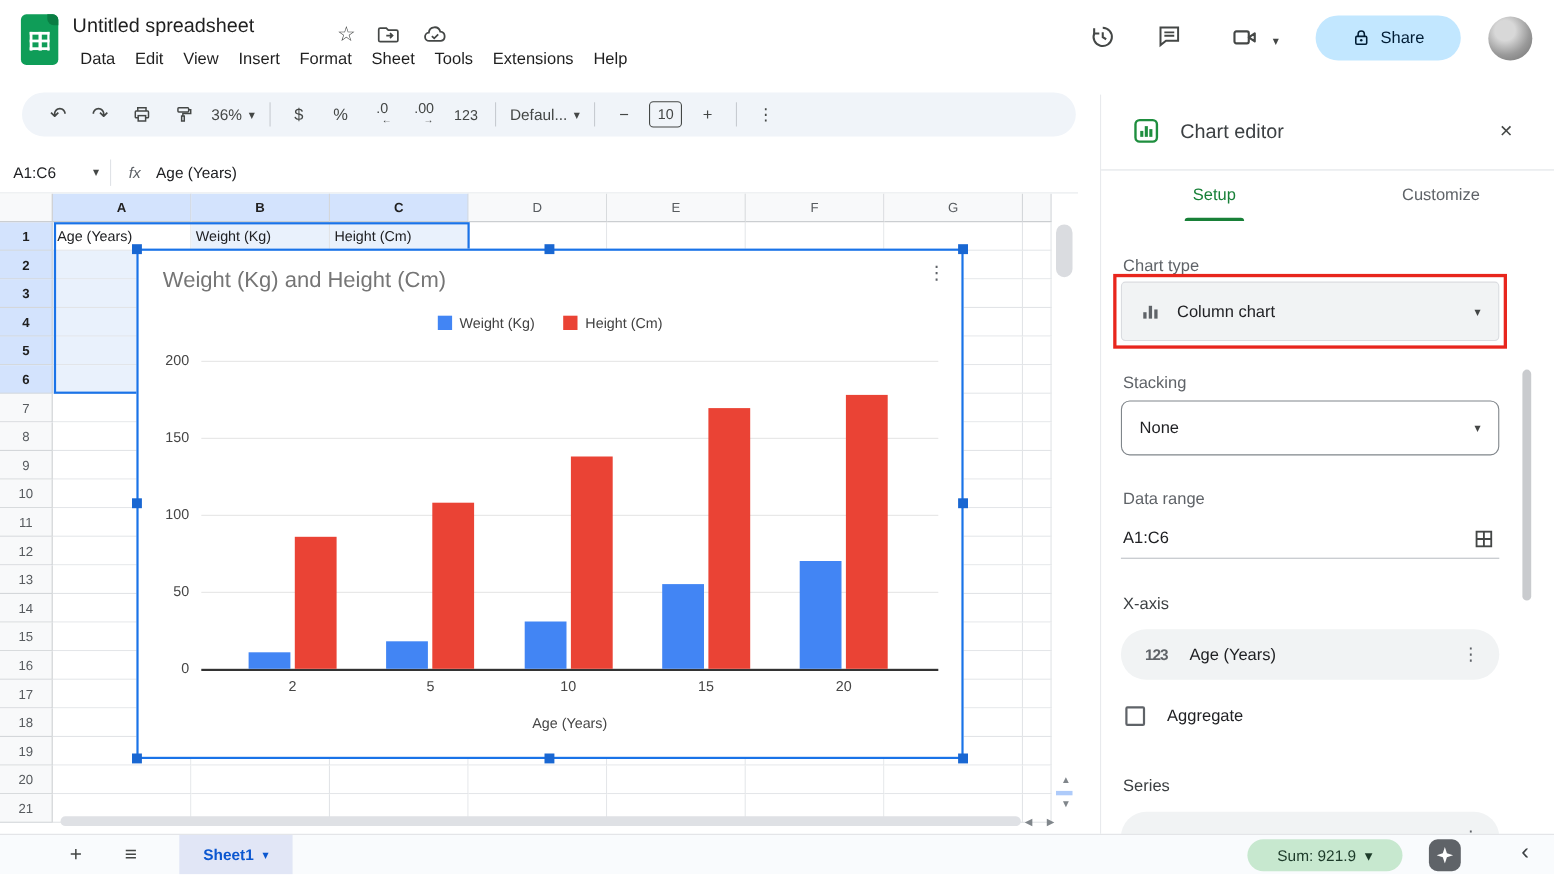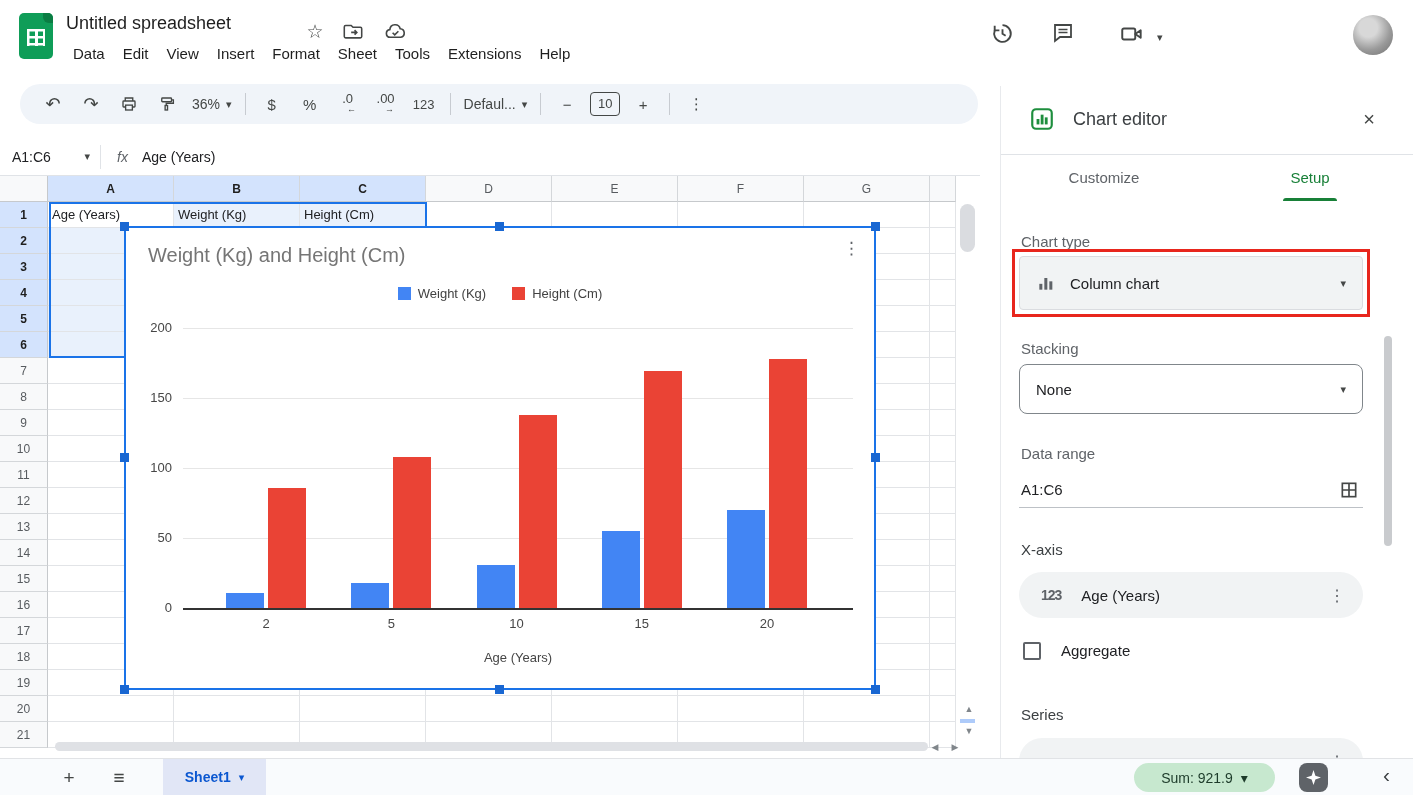--- a/index.html
+++ b/index.html
@@ -195,20 +195,28 @@
         <path d="M7.5 8.5h9M7.5 11.5h9" stroke="#444746" stroke-width="1.6"></path>
       </svg>
   </div>
   <div class="abs hdr-ic right-icons" style="left:1119px">
     <svg width="26" height="26" viewBox="0 0 24 24">
         <rect x="3" y="7" width="12" height="10" rx="1.5" fill="none" stroke="#444746" stroke-width="1.8"></rect>
         <path d="M15 12l5-3.4v6.8z" fill="none" stroke="#444746" stroke-width="1.8" stroke-linejoin="round"></path>
       </svg>
   </div>
   <div class="abs dd-arrow" style="left:1157px; top:31px">▾</div>
+  <div class="abs share-pill">
+    <svg width="17" height="17" viewBox="0 0 24 24">
+        <rect x="5" y="10" width="14" height="10" rx="1.5" fill="none" stroke="#001d35" stroke-width="2"></rect>
+        <path d="M8 10V7a4 4 0 0 1 8 0v3" fill="none" stroke="#001d35" stroke-width="2"></path>
+        <circle cx="12" cy="15" r="1.6" fill="#001d35"></circle>
+      </svg>
+    <span>Share</span>
+  </div>
   <div class="abs avatar"></div>
 
   <div class="abs toolbar">
     <div class="tb-btn" style="font-size:18px">↶</div>
     <div class="tb-btn" style="font-size:18px">↷</div>
     <div class="tb-btn">
       <svg width="18" height="18" viewBox="0 0 24 24">
           <path d="M7 8V4h10v4" fill="none" stroke="#444746" stroke-width="1.8"></path>
           <rect x="4" y="8" width="16" height="8" rx="1" fill="none" stroke="#444746" stroke-width="1.8"></rect>
           <rect x="7.5" y="13.5" width="9" height="6.5" fill="#f0f4f9" stroke="#444746" stroke-width="1.8"></rect>
@@ -536,22 +544,22 @@
           <rect x="3" y="3" width="18" height="18" rx="3.5" fill="none" stroke="#1e8e3e" stroke-width="2"></rect>
           <rect x="7" y="12" width="2.6" height="5" fill="#1e8e3e"></rect>
           <rect x="10.8" y="8" width="2.6" height="9" fill="#1e8e3e"></rect>
           <rect x="14.6" y="10.5" width="2.6" height="6.5" fill="#1e8e3e"></rect>
         </svg>
       <span class="panel-title">Chart editor</span>
     </div>
     <div class="panel-close">×</div>
     <div class="panel-div"></div>
     <div class="tabs">
+      <div class="tab active">Setup</div>
       <div class="tab">Customize</div>
-      <div class="tab active">Setup</div>
     </div>
 
     <div class="fld-label" style="top:147px">Chart type</div>
     <div class="ct-dd">
       <svg style="margin-left:16px" width="20" height="20" viewBox="0 0 24 24">
           <rect x="4" y="13" width="3.6" height="7" fill="#5f6368"></rect>
           <rect x="10" y="6" width="3.6" height="14" fill="#5f6368"></rect>
           <rect x="16" y="10" width="3.6" height="10" fill="#5f6368"></rect>
         </svg>
       <span class="val">Column chart</span>

